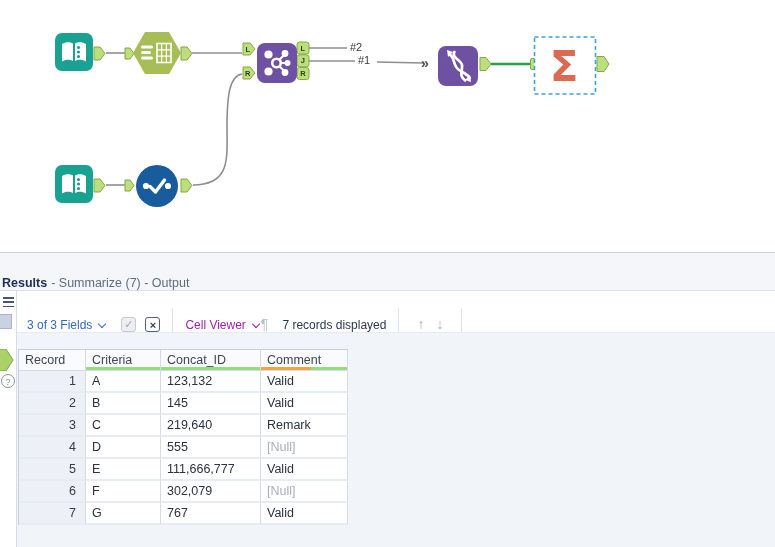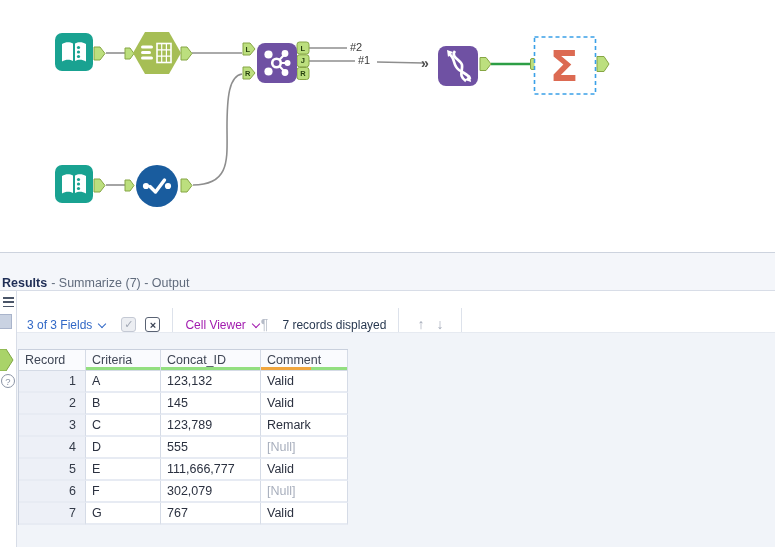--- a/index.html
+++ b/index.html
@@ -260,21 +260,21 @@
           </tr>
           <tr>
             <td class="rec">2</td>
             <td>B</td>
             <td>145</td>
             <td>Valid</td>
           </tr>
           <tr>
             <td class="rec">3</td>
             <td>C</td>
-            <td>123,789</td>
+            <td>219,640</td>
             <td>Remark</td>
           </tr>
           <tr>
             <td class="rec">4</td>
             <td>D</td>
             <td>555</td>
             <td class="null-val">[Null]</td>
           </tr>
           <tr>
             <td class="rec">5</td>

